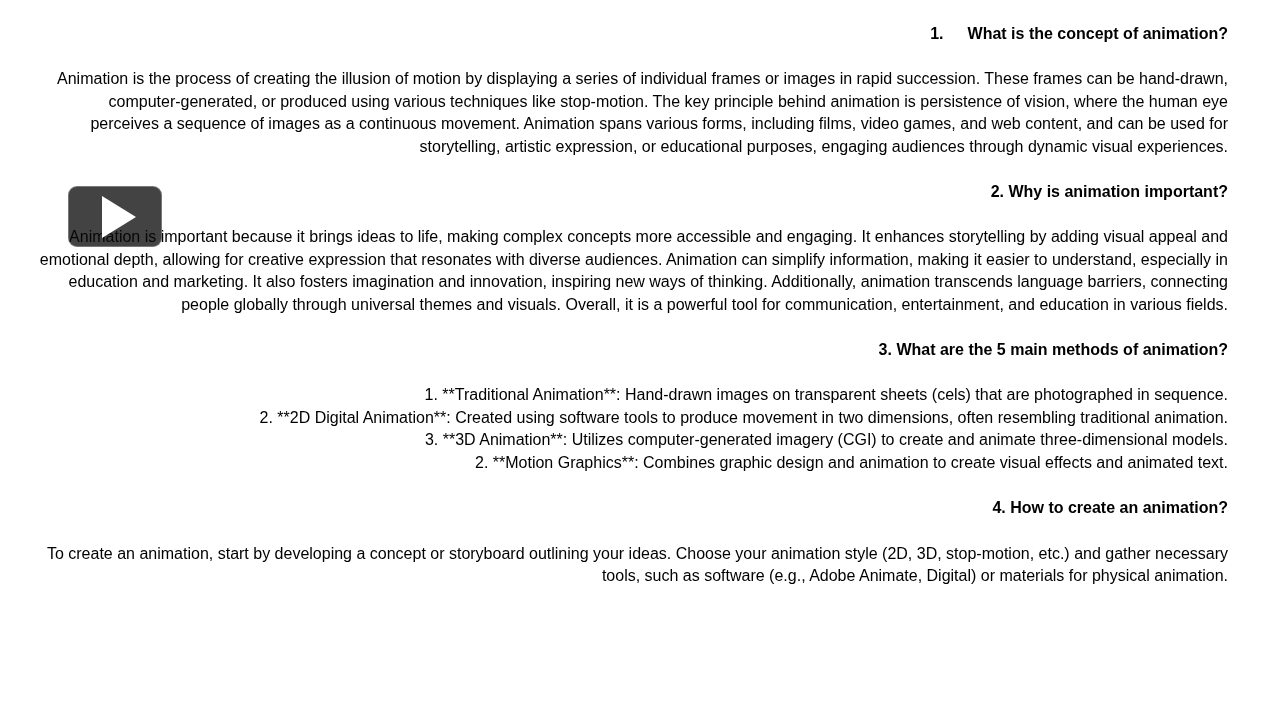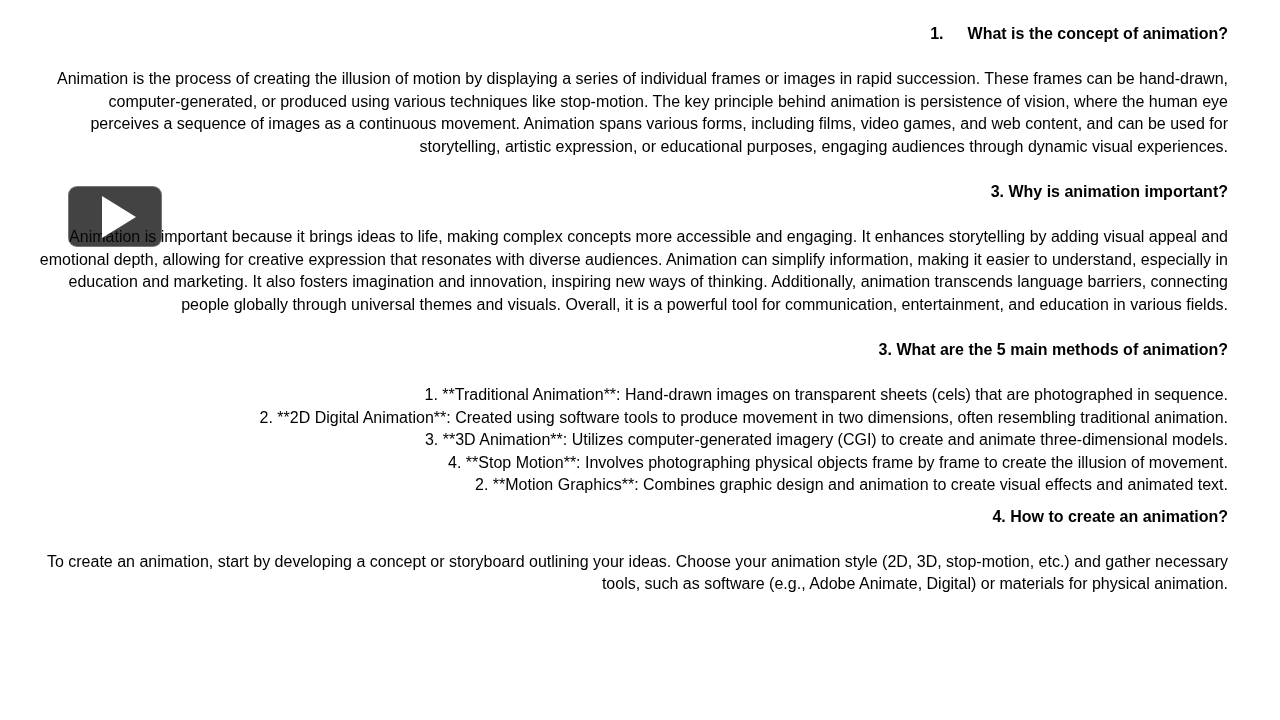--- a/index.html
+++ b/index.html
@@ -20,21 +20,21 @@
   .heading {
     font-weight: bold;
     font-size: 16px;
     margin: 0 0 23px 0;
   }
   .para {
     margin: 16px 0 23px 0;
   }
   .h1-num { display: inline-block; }
   .h1-title { display: inline-block; margin-left: 24px; }
-  .qlist { margin: 0 0 9px 0; }
+  .qlist { margin: 0 0 23px 0; }
   .qlist-item { white-space: nowrap; }
   
   .play-overlay {
     position: absolute;
     left: 68px; top: 186px;
     width: 94px; height: 61px;
     background: rgba(8, 8, 8, 0.76);
     border: 1px solid rgba(255, 255, 255, 0.28);
     border-radius: 9px;
     z-index: 5;
@@ -54,29 +54,28 @@
 </head>
 <body>
 
 <div class="doc">
 
   <div class="heading">
     <span class="h1-num">1.</span><span class="h1-title">What is the concept of animation?</span>
   </div>
   <div class="para">Animation is the process of creating the illusion of motion by displaying a series of individual frames or images in rapid succession. These frames can be hand-drawn, computer-generated, or produced using various techniques like stop-motion. The key principle behind animation is persistence of vision, where the human eye perceives a sequence of images as a continuous movement. Animation spans various forms, including films, video games, and web content, and can be used for storytelling, artistic expression, or educational purposes, engaging audiences through dynamic visual experiences.</div>
 
-  <div class="heading">3. Why is animation important?</div>
+  <div class="heading">2. Why is animation important?</div>
   <div class="para">Animation is important because it brings ideas to life, making complex concepts more accessible and engaging. It enhances storytelling by adding visual appeal and emotional depth, allowing for creative expression that resonates with diverse audiences. Animation can simplify information, making it easier to understand, especially in education and marketing. It also fosters imagination and innovation, inspiring new ways of thinking. Additionally, animation transcends language barriers, connecting people globally through universal themes and visuals. Overall, it is a powerful tool for communication, entertainment, and education in various fields.</div>
 
   <div class="heading">3. What are the 5 main methods of animation?</div>
   <div class="qlist">
     <div class="qlist-item">1. **Traditional Animation**: Hand-drawn images on transparent sheets (cels) that are photographed in sequence.</div>
     <div class="qlist-item">2. **2D Digital Animation**: Created using software tools to produce movement in two dimensions, often resembling traditional animation.</div>
     <div class="qlist-item">3. **3D Animation**: Utilizes computer-generated imagery (CGI) to create and animate three-dimensional models.</div>
-    <div class="qlist-item">4. **Stop Motion**: Involves photographing physical objects frame by frame to create the illusion of movement.</div>
     <div class="qlist-item">2. **Motion Graphics**: Combines graphic design and animation to create visual effects and animated text.</div>
   </div>
 
   <div class="heading">4. How to create an animation?</div>
   <div class="para">To create an animation, start by developing a concept or storyboard outlining your ideas. Choose your animation style (2D, 3D, stop-motion, etc.) and gather necessary tools, such as software (e.g., Adobe Animate, Digital) or materials for physical animation.</div>
 
   <div class="play-overlay">
     <div class="play-triangle"></div>
   </div>
 

